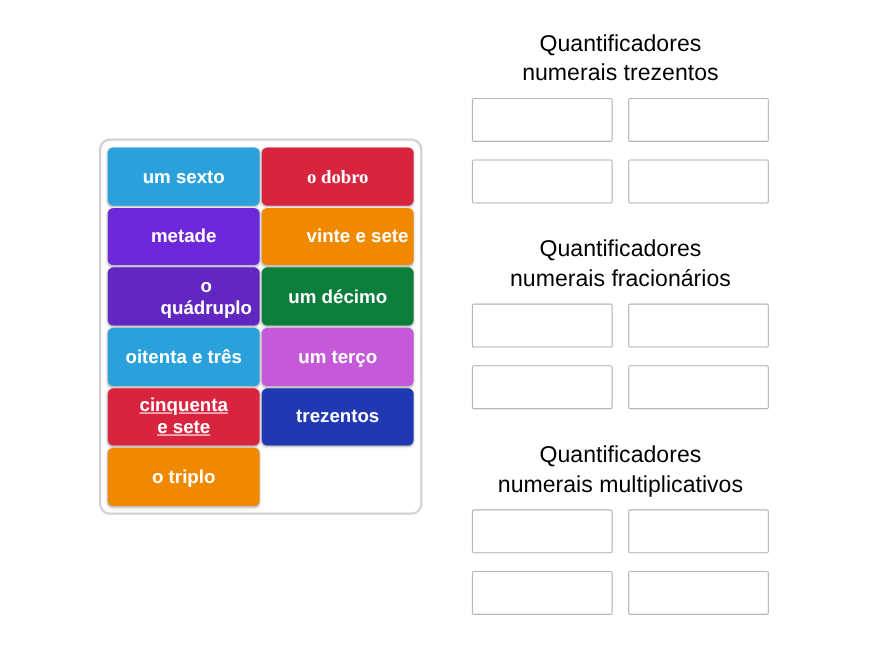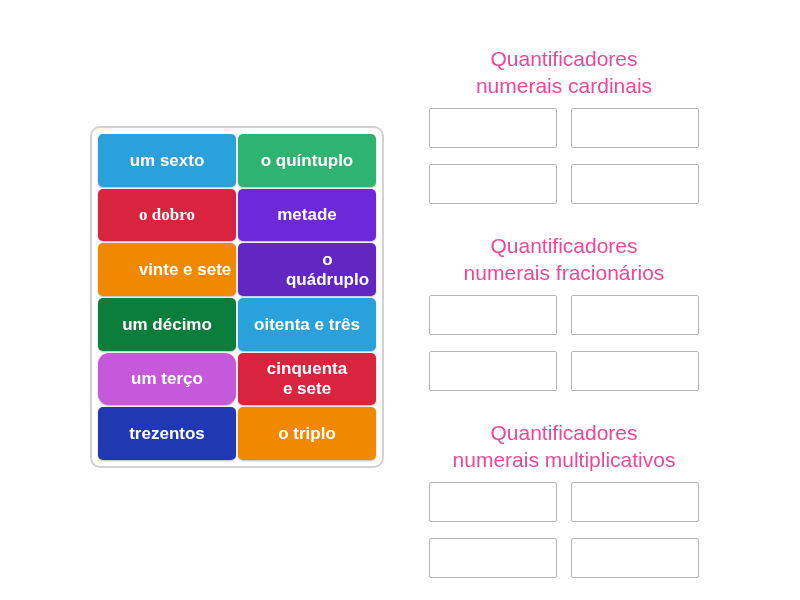--- a/index.html
+++ b/index.html
@@ -50,23 +50,22 @@
   
   .group {
     position: absolute;
     left: 418px;
     width: 292px;
     text-align: center;
   }
   .group-title {
     font-size: 21px;
     line-height: 27px;
-    color: #ec4899;
+    color: #000000;
     font-weight: 400;
-    margin-top: 19px;
   }
   .slots {
     margin: 9px auto 0;
     width: 270px;
     display: grid;
     grid-template-columns: 128px 128px;
     gap: 16px 14px;
     justify-content: center;
   }
   .slot {
@@ -78,38 +77,37 @@
   }
   #group-cardinais       { top: 26px;  }
   #group-fracionarios    { top: 213px; }
   #group-multiplicativos { top: 400px; }
 </style>
 </head>
 <body>
 
 <div class="word-bank">
   <div class="tile" style="background: rgb(43, 161, 219);">um sexto</div>
-  <div class="tile" style="background: rgb(46, 179, 115);">o quíntuplo</div>
   <div class="tile" style="background: rgb(217, 36, 63); font-family: Liberation Serif, serif;">o dobro</div>
   <div class="tile" style="background: #6d28d9;">metade</div>
   <div class="tile" style="background: rgb(240, 137, 0); padding-left: 40px;">vinte e sete</div>
   <div class="tile" style="background: rgb(97, 39, 192); padding-left: 45px;">o quádruplo</div>
   <div class="tile" style="background: rgb(11, 126, 60);">um décimo</div>
   <div class="tile" style="background: rgb(43, 161, 219);">oitenta e três</div>
-  <div class="tile" style="background: rgb(196, 90, 217); border-radius: 11px;">um terço</div>
-  <div class="tile" style="background: rgb(217, 36, 63);">cinquenta
+  <div class="tile" style="background: rgb(196, 90, 217);">um terço</div>
+  <div class="tile" style="background: rgb(217, 36, 63); text-decoration: underline;">cinquenta
 e sete</div>
   <div class="tile" style="background: rgb(33, 56, 179);">trezentos</div>
   <div class="tile" style="background: rgb(240, 137, 0);">o triplo</div>
 </div>
 
 <div class="group" id="group-cardinais">
   <div class="group-title">
     <div>Quantificadores</div>
-    <div>numerais cardinais</div>
+    <div>numerais trezentos</div>
   </div>
   <div class="slots">
     <div class="slot"></div>
     <div class="slot"></div>
     <div class="slot"></div>
     <div class="slot"></div>
   </div>
 </div>
 
 <div class="group" id="group-fracionarios">

